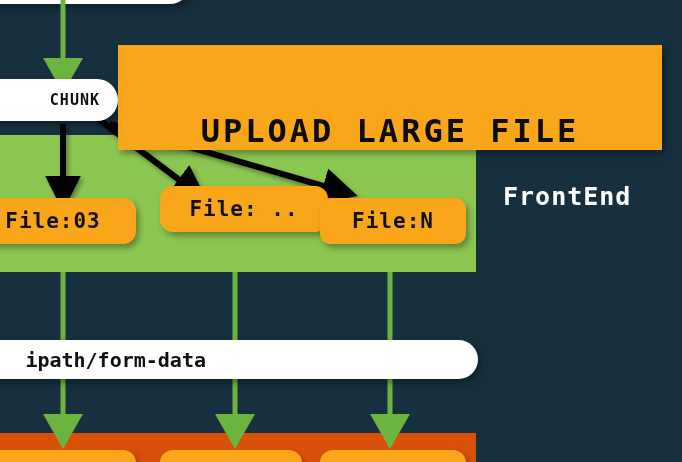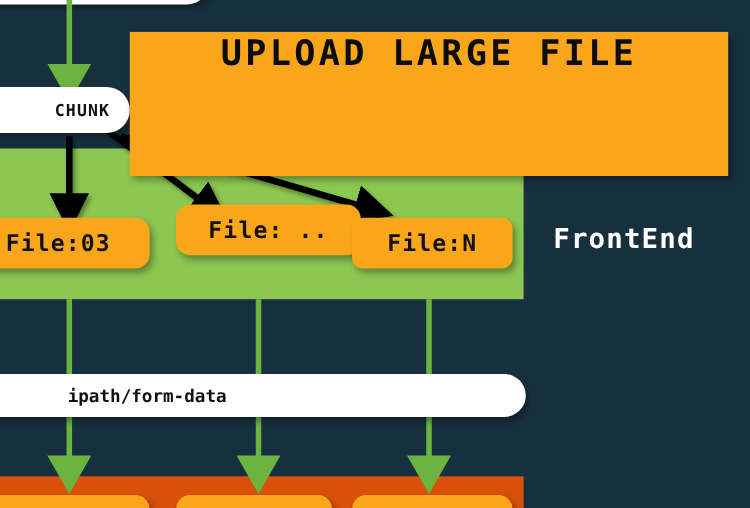--- a/index.html
+++ b/index.html
@@ -33,27 +33,27 @@
     top: 433px;
     width: 516px;
     height: 29px;
     background: #d8500a;
   }
 
   
   .banner-upload {
     position: absolute;
     left: 118px;
-    top: 29px;
+    top: 45px;
     width: 544px;
-    height: 131px;
+    height: 105px;
     background: #faa61a;
     box-shadow: 3px 4px 6px rgba(0,0,0,.33);
     display: flex;
-    align-items: flex-start;
+    align-items: flex-end;
     justify-content: center;
   }
   .banner-upload .txt {
     font-size: 32px;
     font-weight: bold;
     letter-spacing: 3px;
     color: #0c0c0c;
     white-space: nowrap;
   }
 
@@ -85,21 +85,21 @@
   .pill-multipath {
     left: -120px;
     top: 340px;
     width: 598px;
     height: 39px;
     justify-content: flex-end;
     padding-right: 272px;
     box-sizing: border-box;
   }
   .pill-multipath .txt {
-    font-size: 16px;
+    font-size: 20px;
     font-weight: bold;
     letter-spacing: 0px;
     color: #111111;
     white-space: nowrap;
   }
 
   
   .chip {
     position: absolute;
     background: #faa61a;
@@ -128,21 +128,20 @@
   
   .label-frontend {
     position: absolute;
     left: 503px;
     top: 182px;
     font-size: 25px;
     font-weight: bold;
     letter-spacing: 1px;
     color: #ffffff;
     white-space: nowrap;
-    margin-top: 20px;
   }
 
   
   #arrows {
     position: absolute;
     left: 0;
     top: 0;
     width: 682px;
     height: 462px;
     pointer-events: none;

